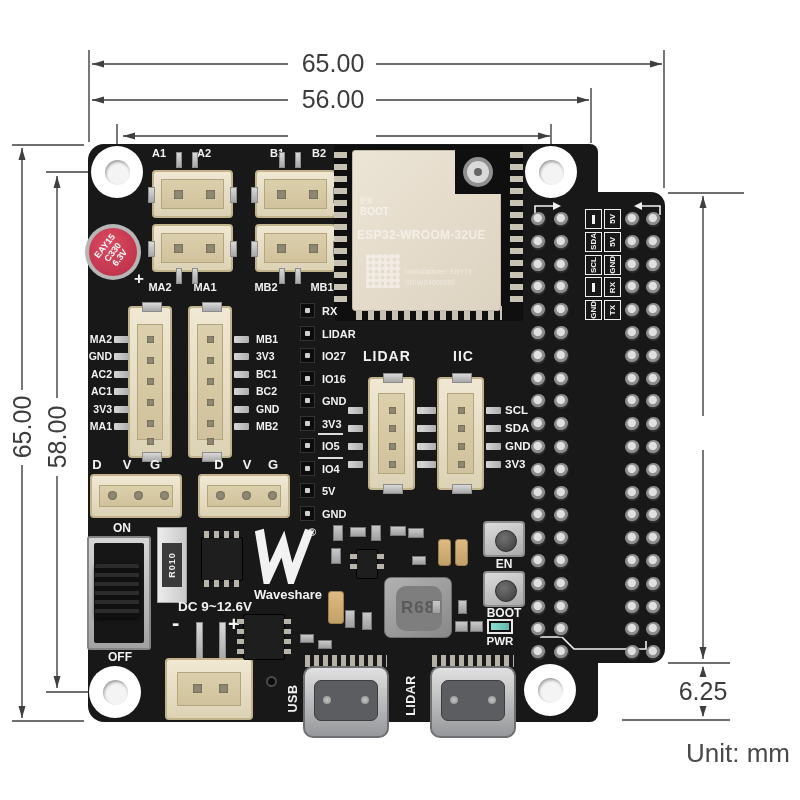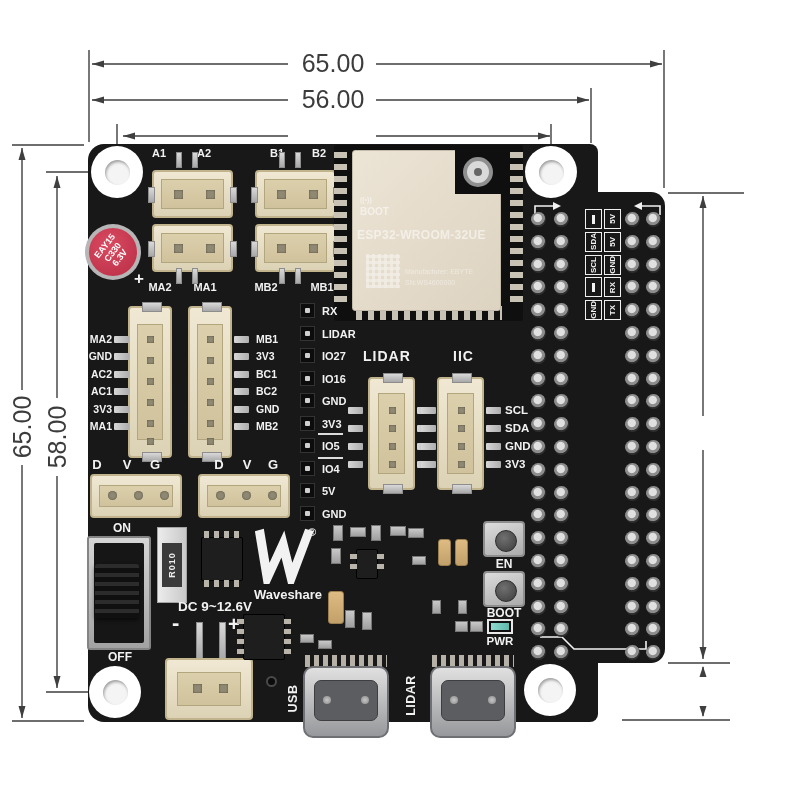--- a/index.html
+++ b/index.html
@@ -144,20 +144,22 @@
         <polygon points="703,659 699.5,647 706.5,647"></polygon>
       <polygon points="703,666 699.5,677 706.5,677"></polygon>
         <polygon points="703,717 699.5,706 706.5,706"></polygon>
     </g>
   </svg>
 
   <div class="dim" style="left:283px;top:49px;width:100px;">65.00</div>
   <div class="dim" style="left:283px;top:85px;width:100px;">56.00</div>
   <div class="dim rot" style="left:-28px;top:413px;width:100px;">65.00</div>
   <div class="dim rot" style="left:7px;top:423px;width:100px;">58.00</div>
+  <div class="dim" style="left:653px;top:677px;width:100px;">6.25</div>
+  <div class="unit" style="left:620px;top:738px;width:170px;">Unit: mm</div>
 
   <div class="pcb" id="board-main"></div>
   <div class="pcb" id="board-ext"></div>
 
   <div id="board" class="abs" style="left:0;top:0;width:800px;height:800px;">
 
     <div class="hole" style="left:91px;top:146px;">
         <i></i>
       </div>
     <div class="hole" style="left:525px;top:146px;">
@@ -333,20 +335,24 @@
     <div class="silk c" style="left:246px;top:588px;width:84px;font-size:13px;">Waveshare</div>
 
     <div class="tancap" style="left:438px;top:539px;width:13px;height:27px;"></div>
     <div class="tancap" style="left:455px;top:539px;width:13px;height:27px;"></div>
     <div class="tancap" style="left:328px;top:591px;width:16px;height:33px;"></div>
     <div class="chip" style="left:356px;top:549px;width:22px;height:30px;">
         <div class="pins-l"></div>
         <div class="pins-r"></div>
       </div>
 
+    <div class="ind" style="left:384px;top:577px;width:68px;height:61px;">
+      <i></i>
+        <b>R68</b>
+    </div>
 
     <div class="btn" style="left:483px;top:521px;">
         <i></i>
       </div>
     <div class="silk c" style="left:483px;top:558px;width:42px;font-size:12px;">EN</div>
     <div class="btn" style="left:483px;top:571px;">
         <i></i>
       </div>
     <div class="silk c" style="left:477px;top:607px;width:54px;font-size:12px;">BOOT</div>
     <div class="smd" style="left:455px;top:621px;width:13px;height:11px;"></div>

